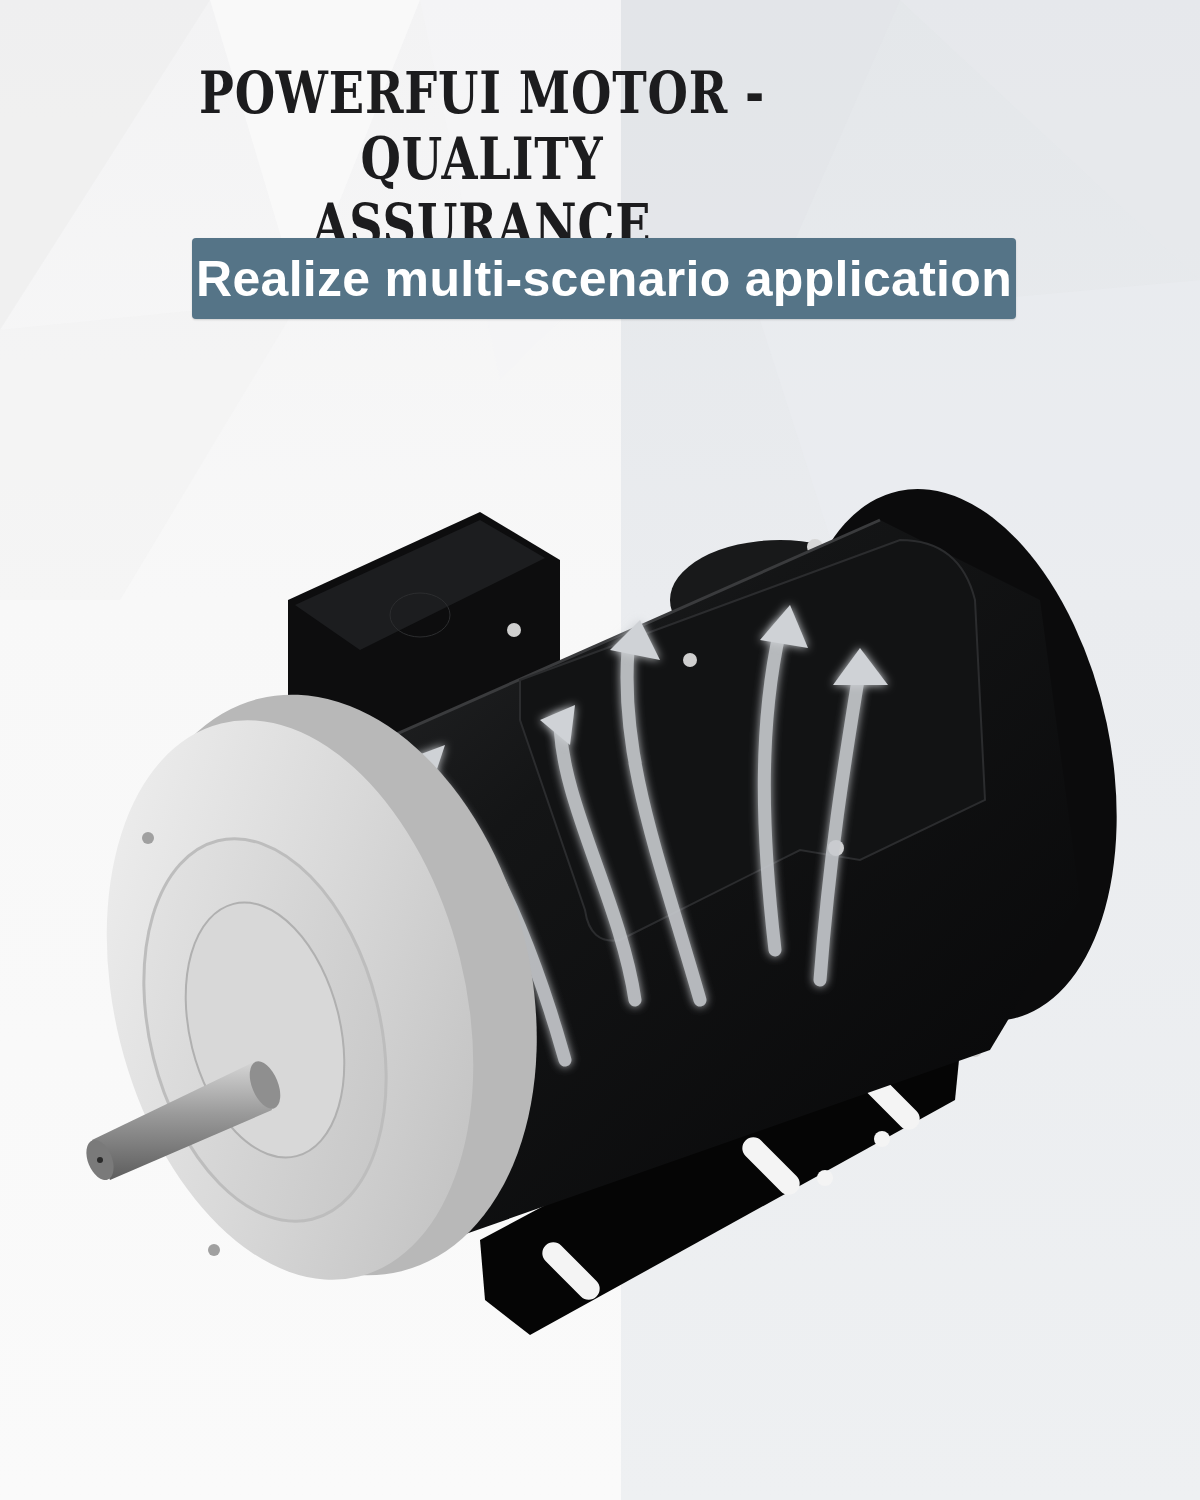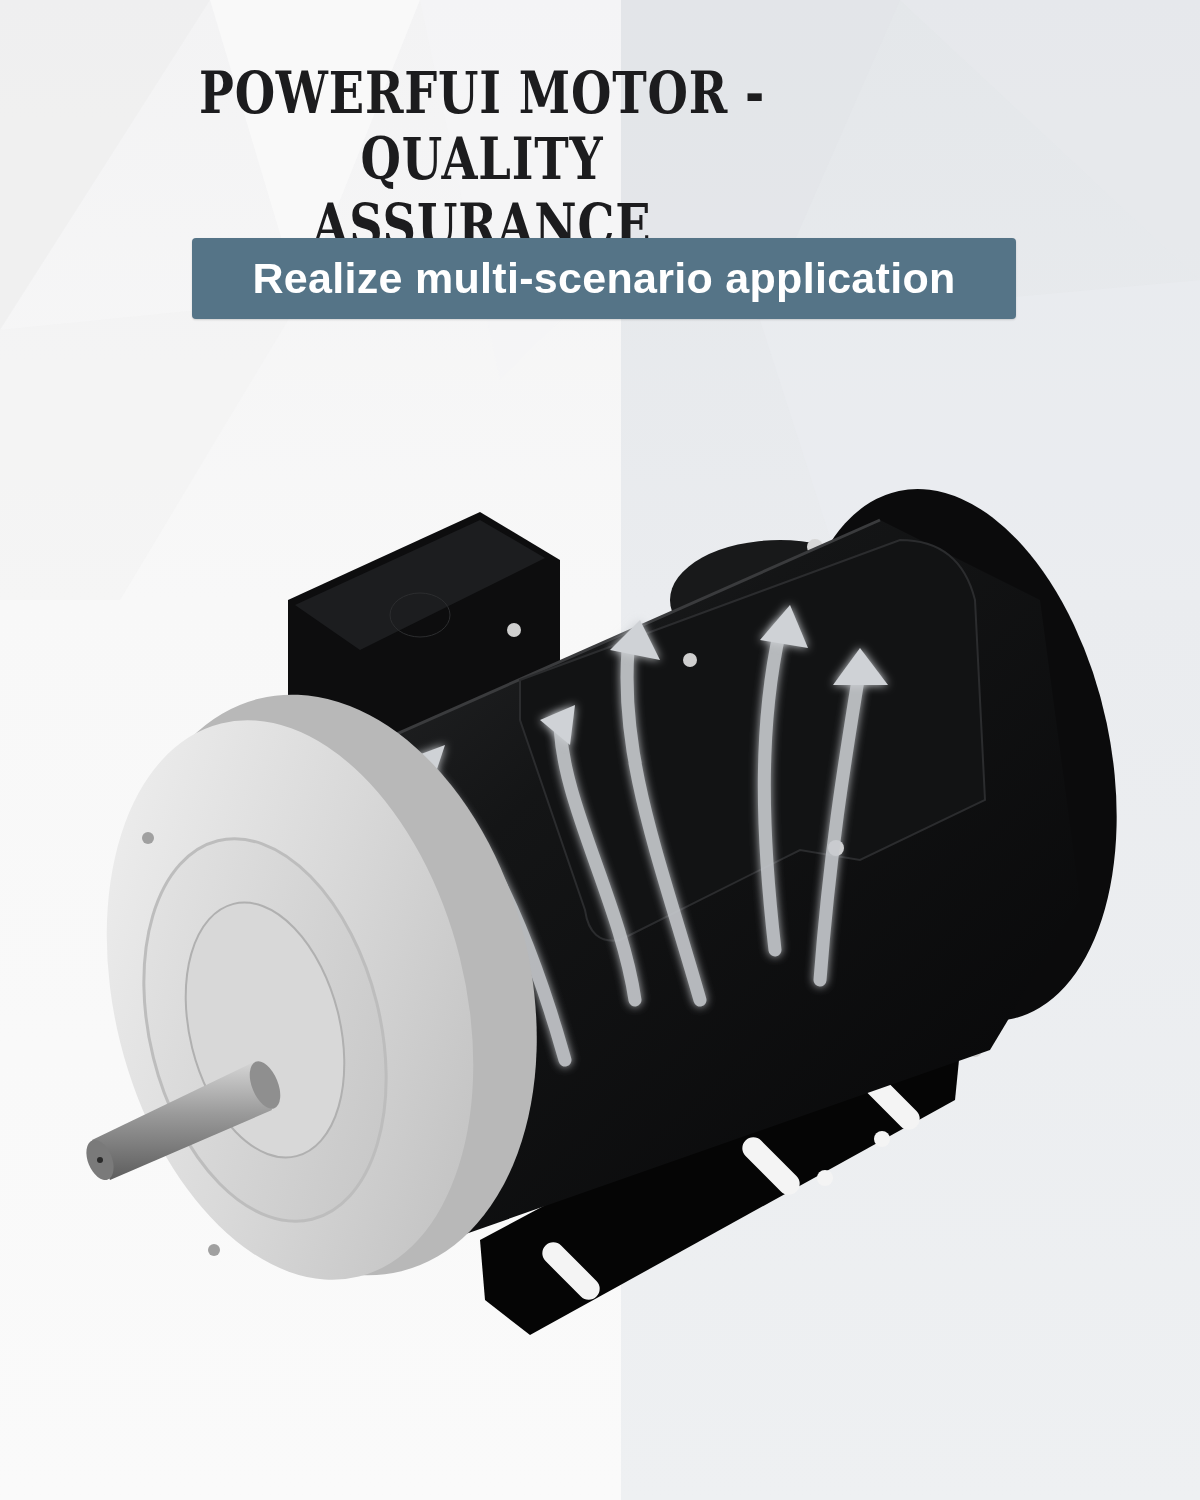--- a/index.html
+++ b/index.html
@@ -36,21 +36,21 @@
     position: absolute; left: 192px; top: 238px; width: 824px; height: 81px;
     background: #557487;
     border-radius: 4px;
     box-shadow: 0 1px 2px rgba(0,0,0,0.15);
     display: flex; align-items: center; justify-content: center;
   }
   .banner-text {
     color: #ffffff;
     font-family: "Liberation Sans", sans-serif;
     font-weight: bold;
-    font-size: 43px;
+    font-size: 50px;
     letter-spacing: 0.3px;
   }
   .product {
     position: absolute; left: 0; top: 440px; width: 1200px; height: 1000px;
   }
 </style>
 </head>
 <body>
 
 <div class="bg-left"></div>

